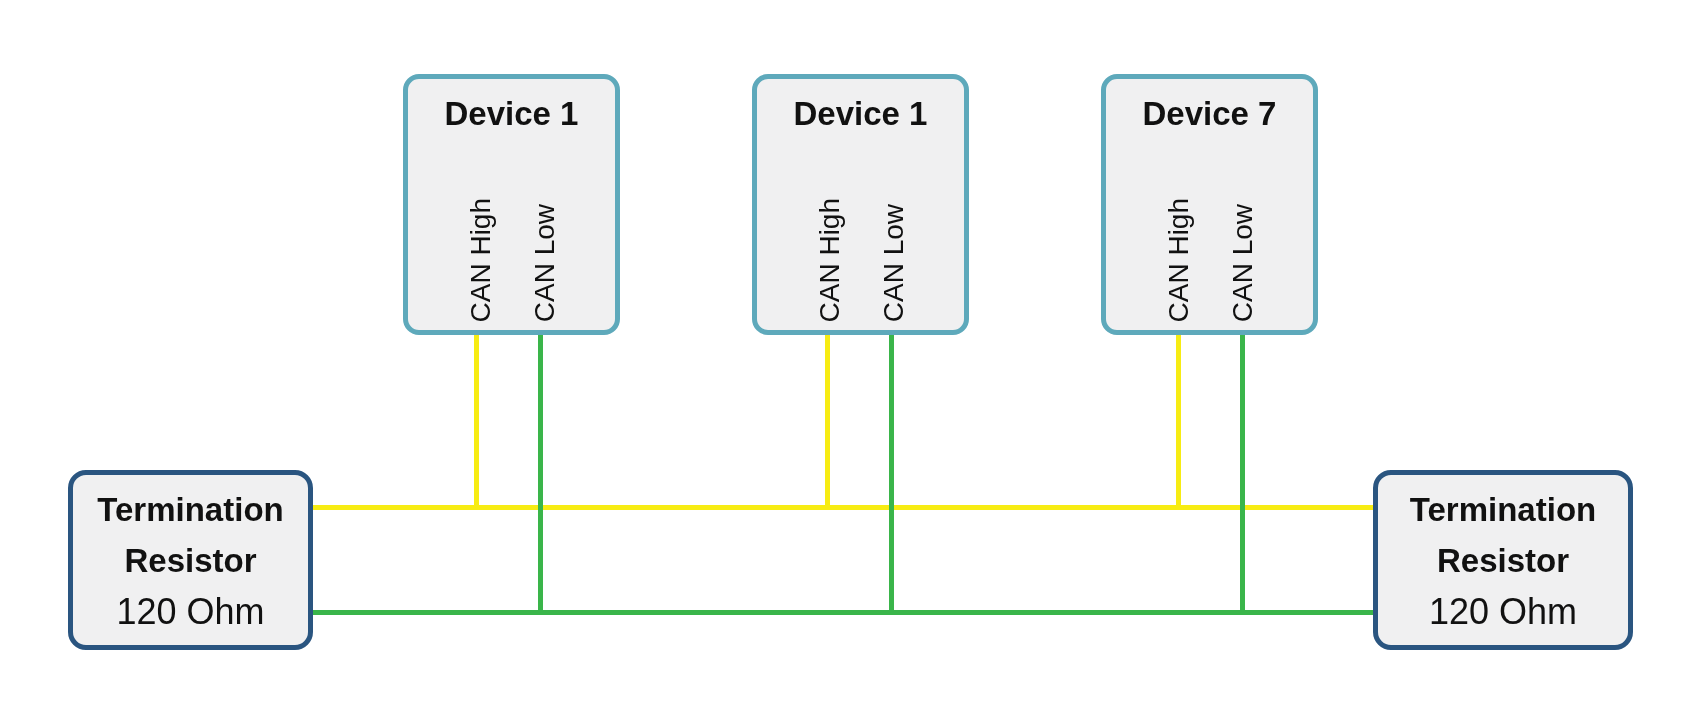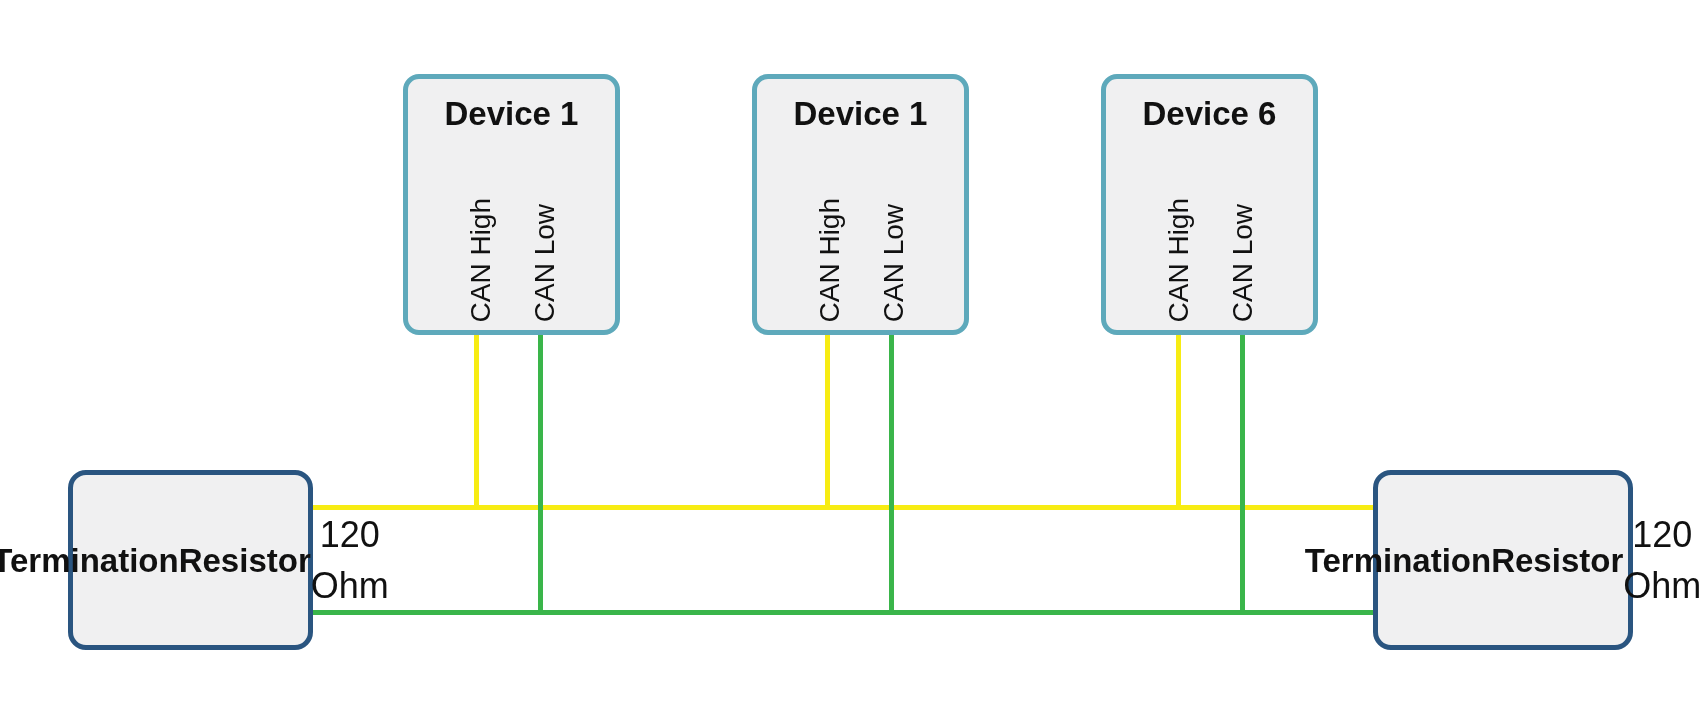--- a/index.html
+++ b/index.html
@@ -78,20 +78,21 @@
 
   
   .terminator {
     position: absolute;
     top: 470px;
     height: 180px;
     background: var(--box-fill);
     border: 5px solid var(--terminator-border);
     border-radius: 18px;
     display: flex;
+    flex-direction: column;
     justify-content: center;
     align-items: center;
     text-align: center;
   }
   .terminator-left  { left: 68px;   width: 245px; }
   .terminator-right { left: 1373px; width: 260px; }
   .t-line {
     font-size: 33px;
     line-height: 51px;
     font-weight: bold;
@@ -124,21 +125,21 @@
     <div class="pin pin-low">CAN Low</div>
   </div>
 
   <div class="device device-2">
     <div class="device-title">Device 1</div>
     <div class="pin pin-high">CAN High</div>
     <div class="pin pin-low">CAN Low</div>
   </div>
 
   <div class="device device-3">
-    <div class="device-title">Device 6</div>
+    <div class="device-title">Device 7</div>
     <div class="pin pin-high">CAN High</div>
     <div class="pin pin-low">CAN Low</div>
   </div>
 
   <div class="terminator terminator-left">
     <div class="t-line">Termination</div>
     <div class="t-line">Resistor</div>
     <div class="t-line value">120 Ohm</div>
   </div>
 

